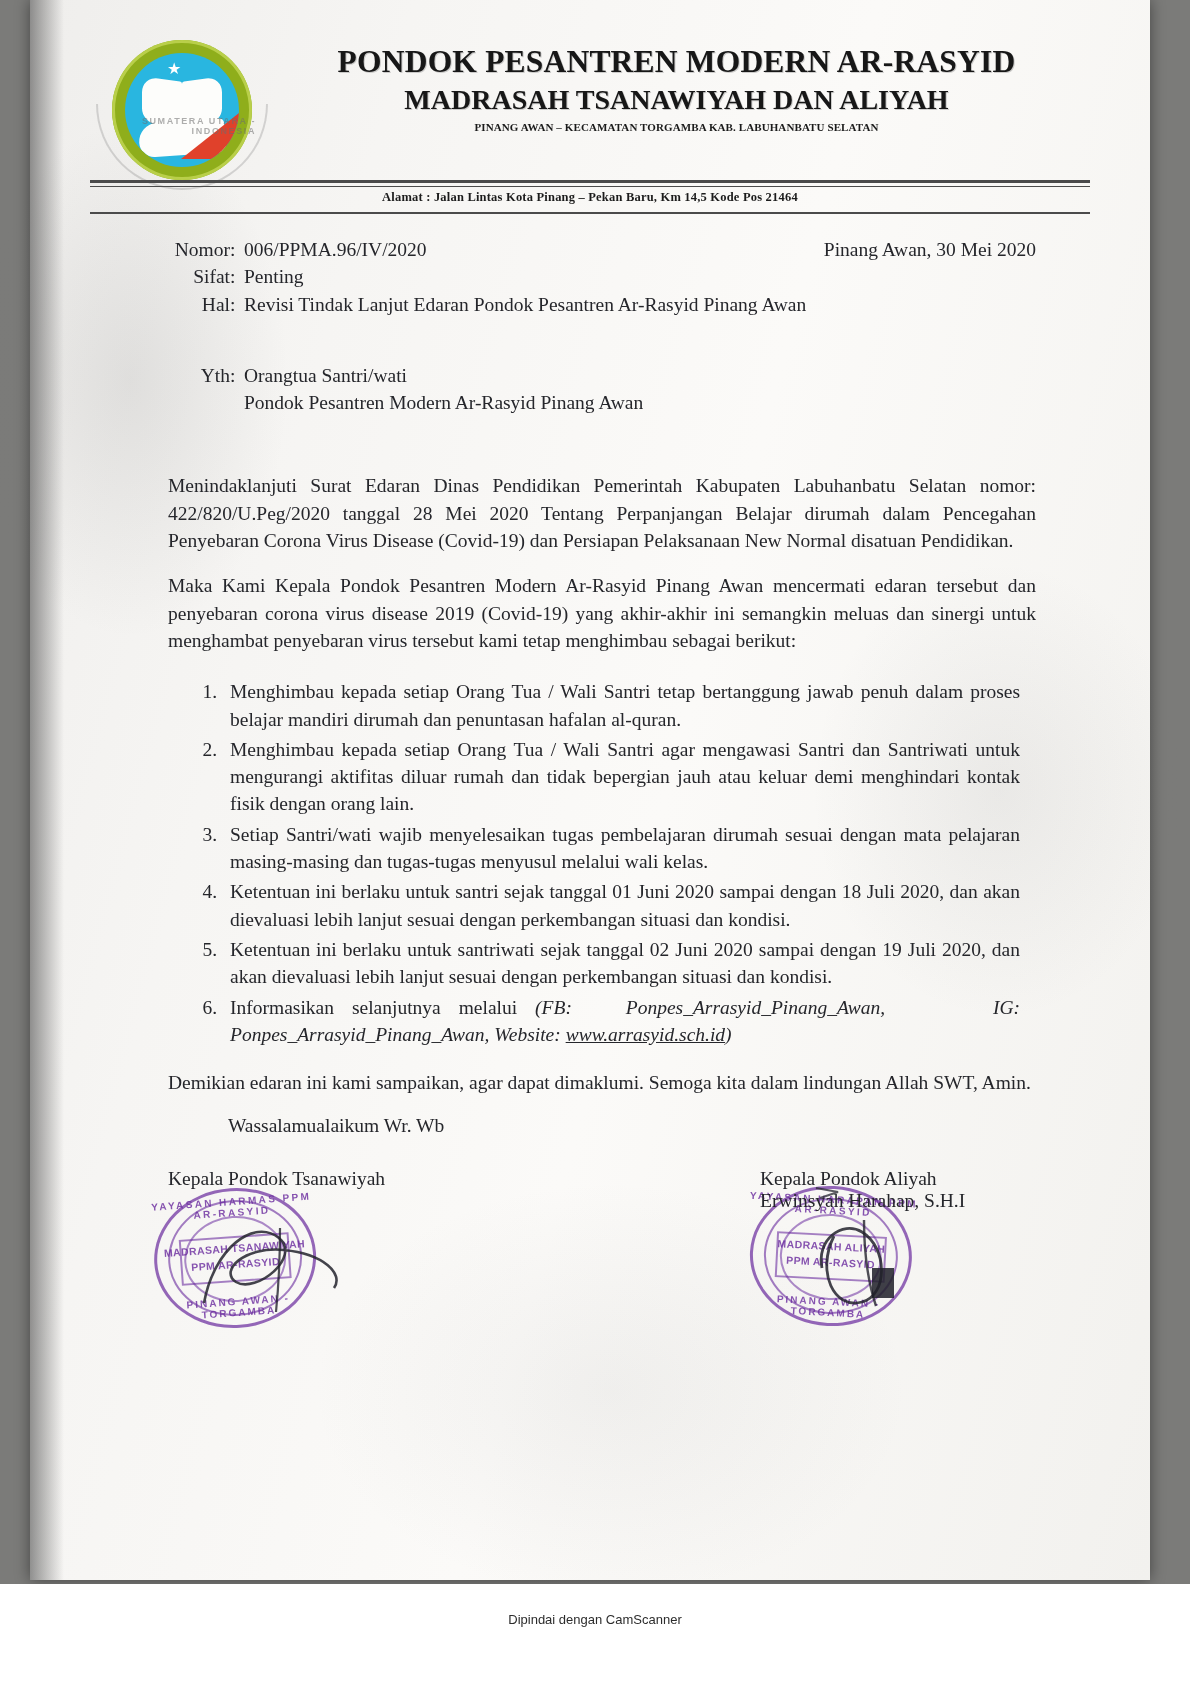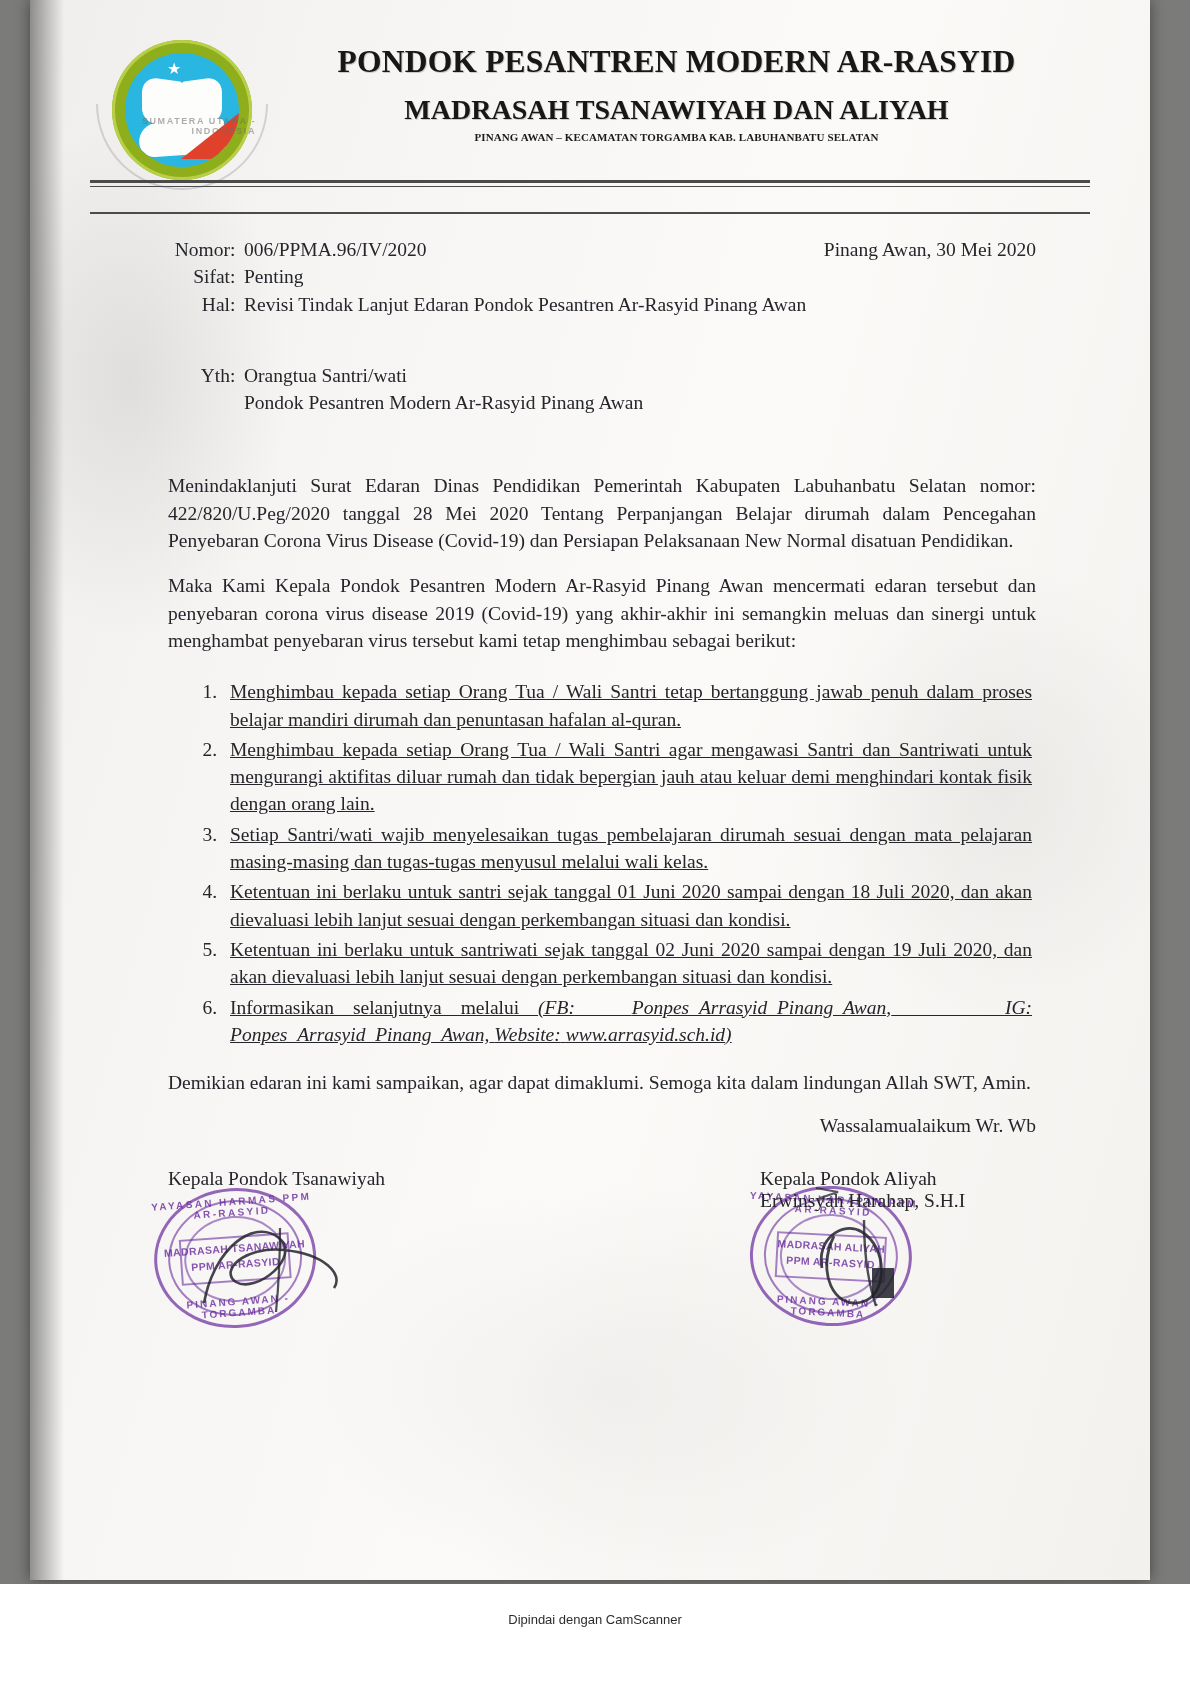--- a/index.html
+++ b/index.html
@@ -111,21 +111,21 @@
     color: #171717;
     line-height: 1.16;
     text-shadow: 1px 1px 0 rgba(120,120,120,.35);
   }
   .t2 {
     font-family: "Liberation Serif", serif;
     font-weight: bold;
     font-size: 28px;
     color: #171717;
     line-height: 1.2;
-    margin-top: 12px;
+    margin-top: 2px;
     text-shadow: 1px 1px 0 rgba(120,120,120,.35);
   }
   .t3 {
     font-family: "Liberation Serif", serif;
     font-weight: bold;
     font-size: 11px;
     color: #1b1b1b;
     margin-top: 5px;
     letter-spacing: .1px;
   }
@@ -173,35 +173,34 @@
   .meta-val { flex: 1 1 auto; }
   .place-date { position:absolute; right:0; top:0; white-space:nowrap; }
 
   .gap-sm { height: 16px; }
   .gap-md { height: 44px; }
   .gap-lg { height: 54px; }
 
   .para { text-align: justify; margin-top: 2px; }
 
   ol.numbered {
-    margin: 24px 4px 0 0;
+    margin: 24px 16px 0 0;
     padding-left: 54px;
-    text-decoration: underline;
   }
   ol.numbered > li {
     margin-bottom: 3px;
     text-align: justify;
     padding-left: 8px;
   }
   ol.numbered > li::marker { font-size: 19.5px; }
   .ital { font-style: italic; }
   .link { font-style: italic; text-decoration: underline; }
 
   .wass {
-    text-align: right;
+    text-align: left;
     margin-top: 16px;
     padding-left: 60px;
   }
 
   
   .sig-area { position: absolute; left: 138px; top: 1168px; width: 880px; }
   .sig-row { display: flex; justify-content: space-between; }
   .sig-col { width: 330px; position: relative; }
   .sig-col.right { text-align: left; padding-left: 42px; }
   .sig-title { font-size: 19.5px; color:#25262b; position: relative; z-index: 3; }
@@ -285,20 +284,21 @@
         <div class="titles">
           <div class="t1">PONDOK PESANTREN MODERN AR-RASYID</div>
           <div class="t2">MADRASAH TSANAWIYAH DAN ALIYAH</div>
           <div class="t3">PINANG AWAN – KECAMATAN TORGAMBA KAB. LABUHANBATU SELATAN</div>
         </div>
       </div>
     </div>
 
     <div class="rule-top"></div>
     <div class="rule-top2"></div>
+    <div class="addr">Alamat :     Jalan  Lintas  Kota Pinang  –  Pekan  Baru,  Km 14,5   Kode Pos 21464</div>
     <div class="rule-bot"></div>
 
     <div class="body-area">
 
       <div style="position:relative;">
         <div class="place-date">Pinang Awan, 30 Mei 2020</div>
 
         <div class="meta-line">
           <span class="meta-label">Nomor</span>
           <span class="meta-colon">:</span>

